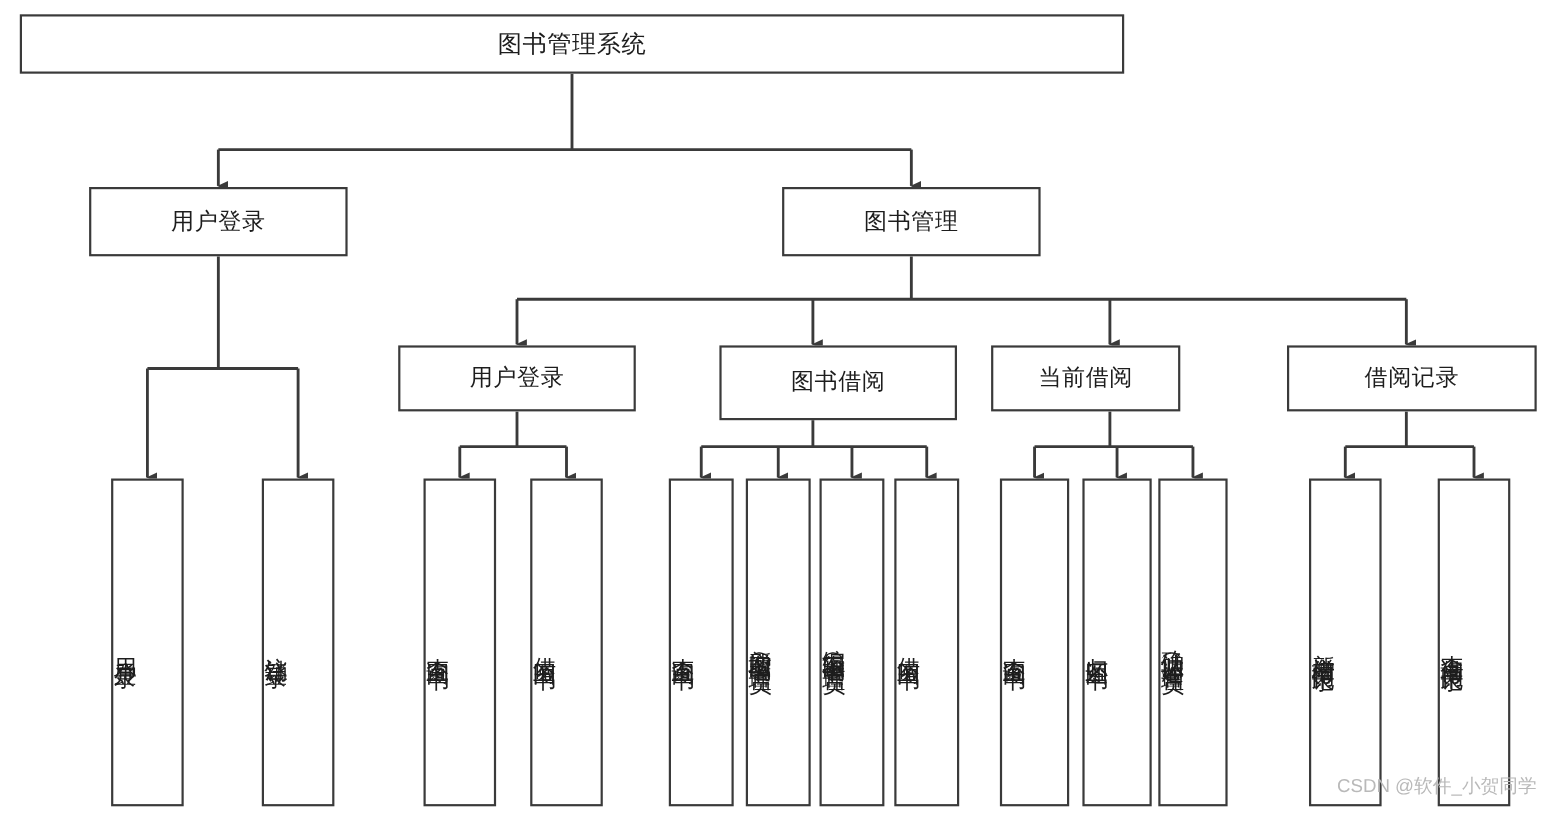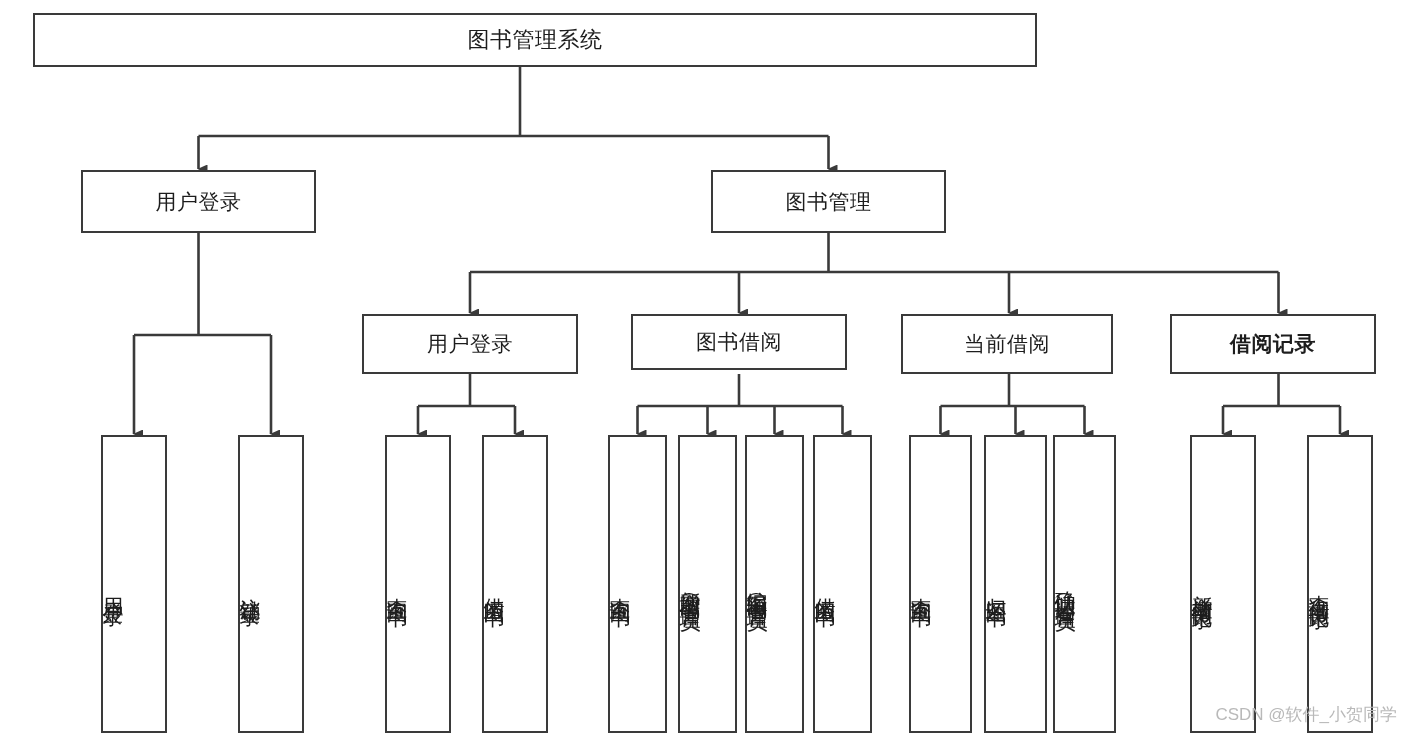--- a/index.html
+++ b/index.html
@@ -108,39 +108,39 @@
         <line x1="940.5" y1="406" x2="940.5" y2="434" stroke="#3a3a3a" stroke-width="2.6" marker-end="url(#arrowhead)"></line>
         <line x1="1015.5" y1="406" x2="1015.5" y2="434" stroke="#3a3a3a" stroke-width="2.6" marker-end="url(#arrowhead)"></line>
         <line x1="1084.5" y1="406" x2="1084.5" y2="434" stroke="#3a3a3a" stroke-width="2.6" marker-end="url(#arrowhead)"></line>
         <line x1="1278.5" y1="374" x2="1278.5" y2="406" stroke="#3a3a3a" stroke-width="2.6"></line>
         <line x1="1223" y1="406" x2="1340" y2="406" stroke="#3a3a3a" stroke-width="2.6"></line>
         <line x1="1223" y1="406" x2="1223" y2="434" stroke="#3a3a3a" stroke-width="2.6" marker-end="url(#arrowhead)"></line>
         <line x1="1340" y1="406" x2="1340" y2="434" stroke="#3a3a3a" stroke-width="2.6" marker-end="url(#arrowhead)"></line>
       </g>
   </svg>
   <div id="node-layer">
-      <div class="node horizontal root" style="left: 18px; top: 13px; width: 1004px; height: 54px; border-color: rgb(58, 58, 58); background: rgb(255, 255, 255); margin-left: 15px;">
+      <div class="node horizontal root" style="left: 18px; top: 13px; width: 1004px; height: 54px; border-color: rgb(58, 58, 58); background: rgb(255, 255, 255);">
         <span class="node-label" style="color: rgb(29, 29, 29);">图书管理系统</span>
       </div>
       <div class="node horizontal" style="left: 81px; top: 170px; width: 235px; height: 63px; border-color: rgb(58, 58, 58); background: rgb(255, 255, 255);">
         <span class="node-label" style="color: rgb(29, 29, 29);">用户登录</span>
       </div>
       <div class="node horizontal" style="left: 711px; top: 170px; width: 235px; height: 63px; border-color: rgb(58, 58, 58); background: rgb(255, 255, 255);">
         <span class="node-label" style="color: rgb(29, 29, 29);">图书管理</span>
       </div>
       <div class="node horizontal" style="left: 362px; top: 314px; width: 216px; height: 60px; border-color: rgb(58, 58, 58); background: rgb(255, 255, 255);">
         <span class="node-label" style="color: rgb(29, 29, 29);">用户登录</span>
       </div>
-      <div class="node horizontal" style="left: 631px; top: 314px; width: 216px; height: 56px; border-color: rgb(58, 58, 58); background: rgb(255, 255, 255);">
+      <div class="node horizontal" style="left: 654px; top: 314px; width: 216px; height: 68px; border-color: rgb(58, 58, 58); background: rgb(255, 255, 255);">
         <span class="node-label" style="color: rgb(29, 29, 29);">图书借阅</span>
       </div>
-      <div class="node horizontal" style="left: 901px; top: 314px; width: 212px; height: 60px; border-color: rgb(58, 58, 58); background: rgb(255, 255, 255);">
+      <div class="node horizontal" style="left: 901px; top: 314px; width: 172px; height: 60px; border-color: rgb(58, 58, 58); background: rgb(255, 255, 255);">
         <span class="node-label" style="color: rgb(29, 29, 29);">当前借阅</span>
       </div>
-      <div class="node horizontal" style="left: 1170px; top: 314px; width: 206px; height: 60px; border-color: rgb(58, 58, 58); background: rgb(255, 255, 255); font-weight: bold;">
+      <div class="node horizontal" style="left: 1170px; top: 314px; width: 227px; height: 60px; border-color: rgb(58, 58, 58); background: rgb(255, 255, 255);">
         <span class="node-label" style="color: rgb(29, 29, 29);">借阅记录</span>
       </div>
       <div class="node vertical" style="left: 101px; top: 435px; width: 66px; height: 298px; border-color: rgb(58, 58, 58); background: rgb(255, 255, 255);">
         <span class="node-label" style="color: rgb(29, 29, 29);">用户登录</span>
       </div>
       <div class="node vertical" style="left: 238px; top: 435px; width: 66px; height: 298px; border-color: rgb(58, 58, 58); background: rgb(255, 255, 255);">
         <span class="node-label" style="color: rgb(29, 29, 29);">注销登录</span>
       </div>
       <div class="node vertical" style="left: 385px; top: 435px; width: 66px; height: 298px; border-color: rgb(58, 58, 58); background: rgb(255, 255, 255);">
         <span class="node-label" style="color: rgb(29, 29, 29);">查询图书</span>

